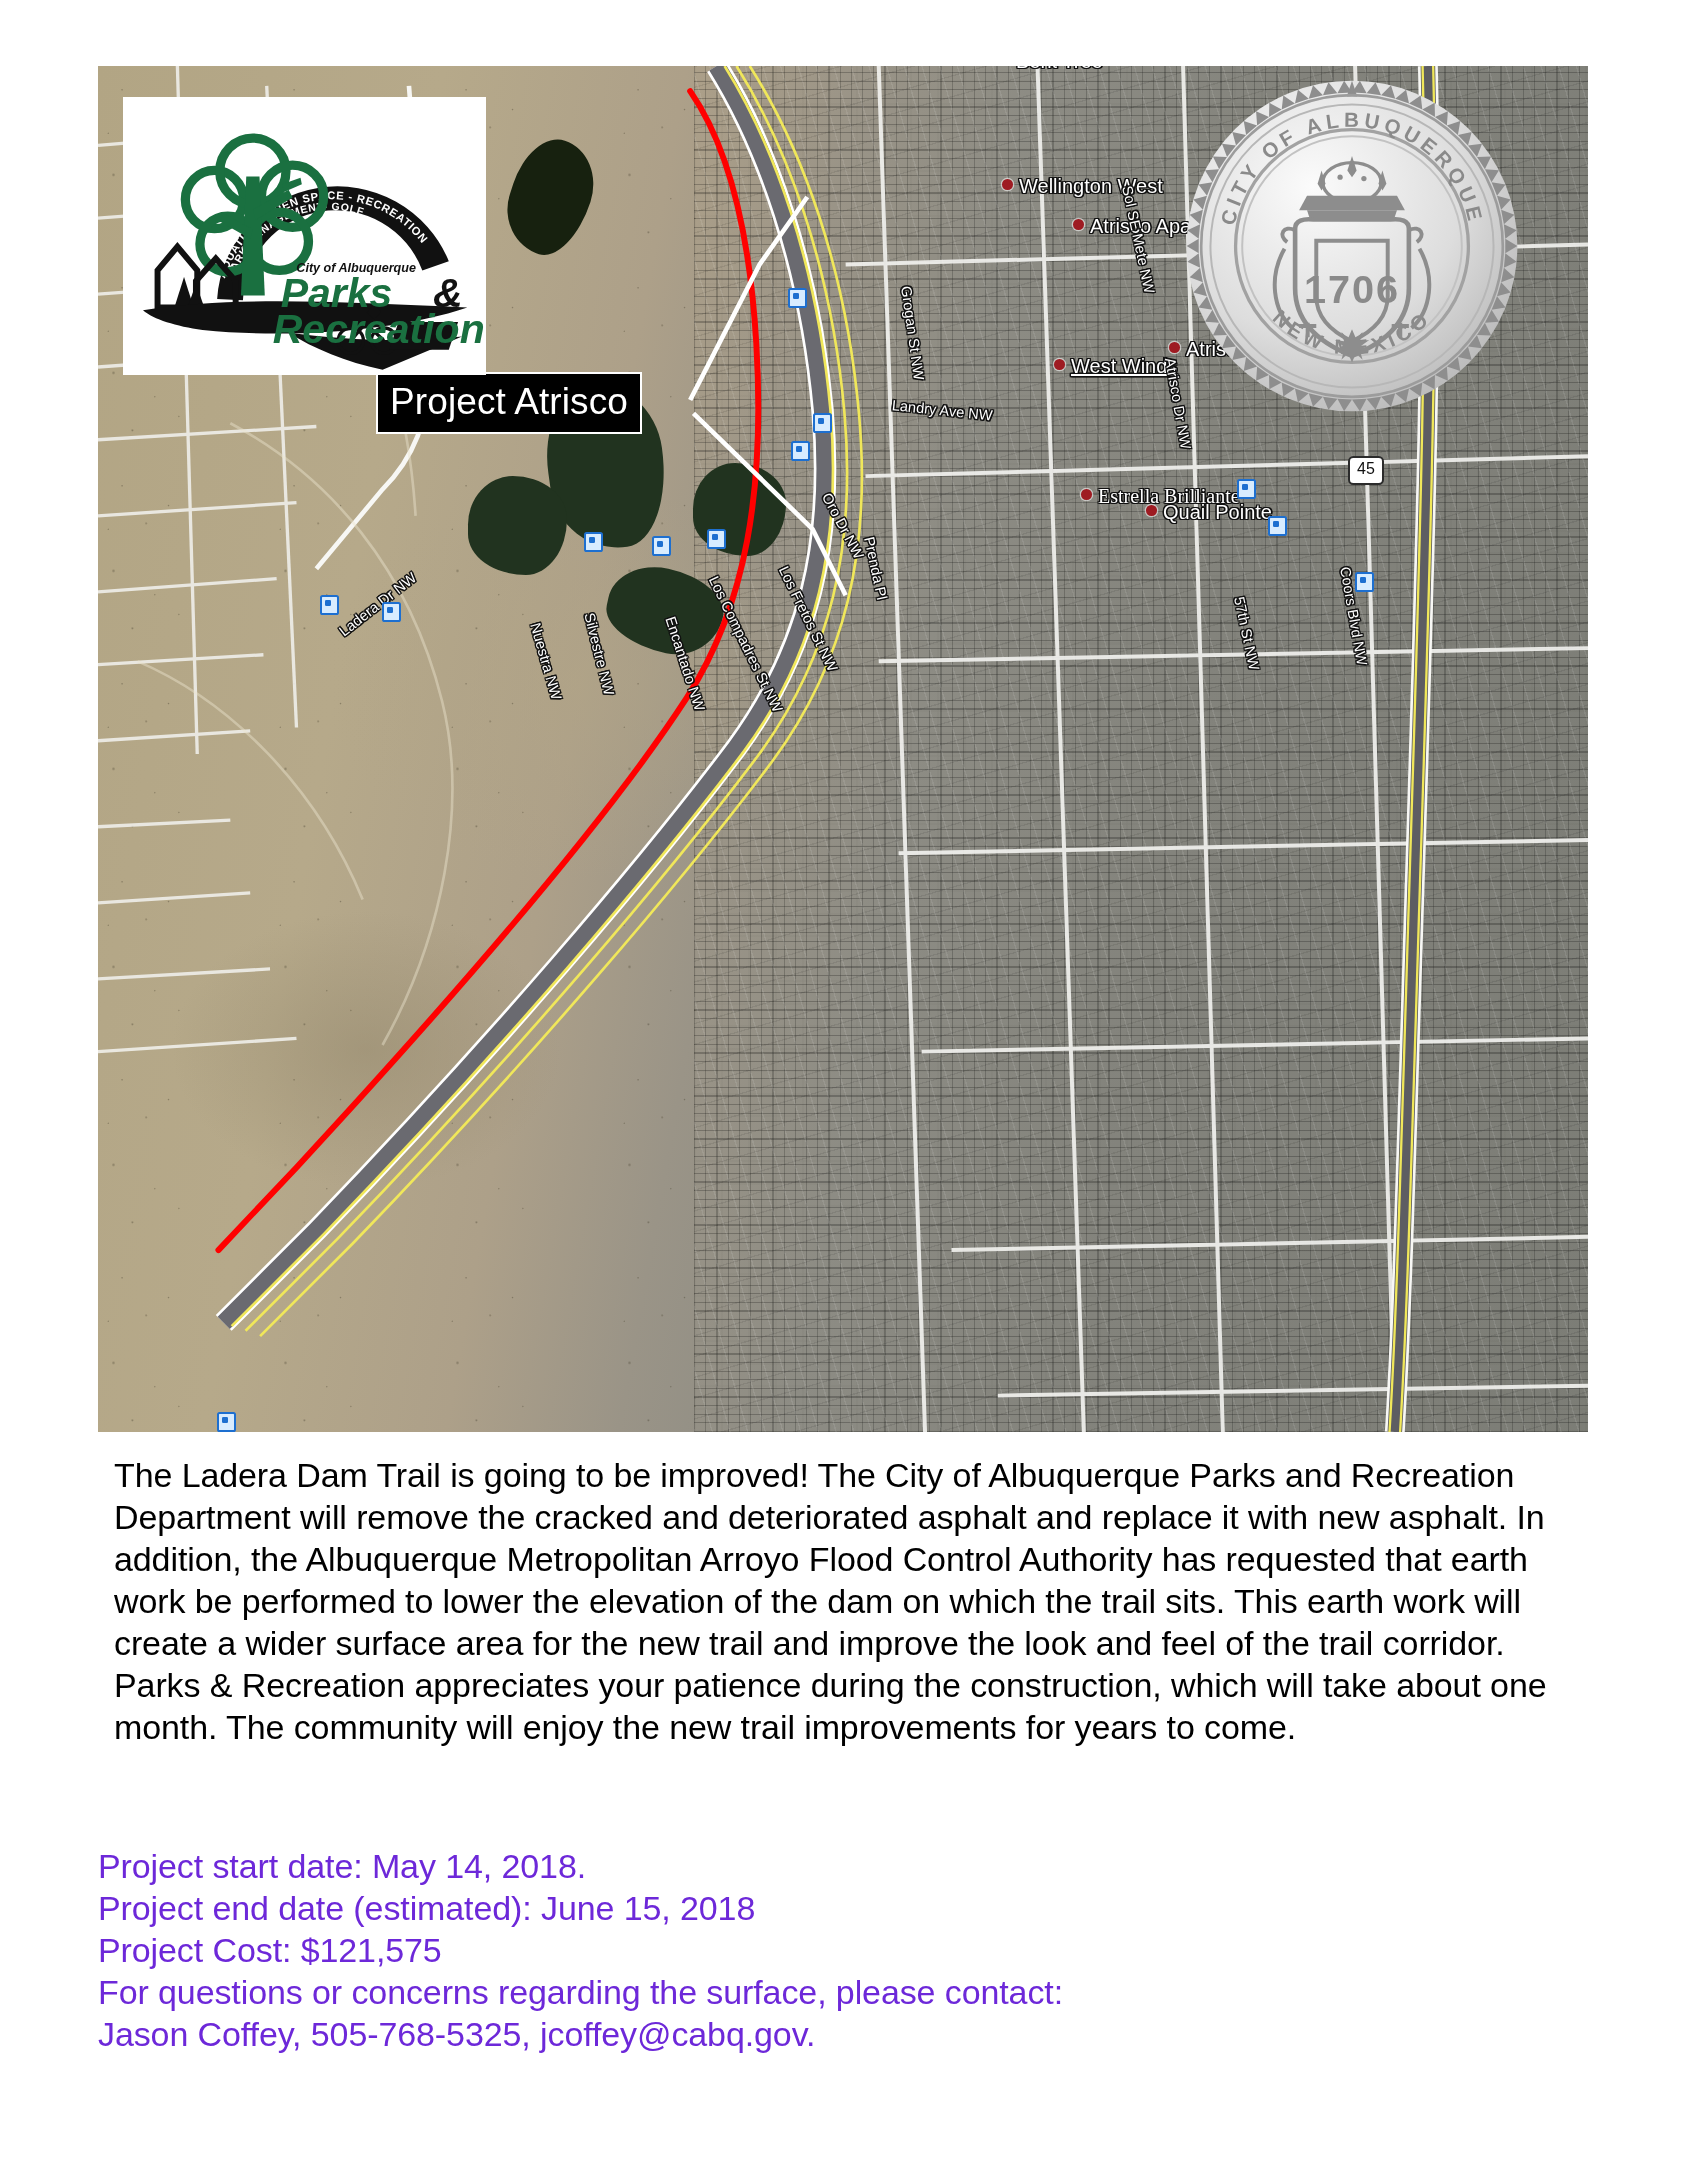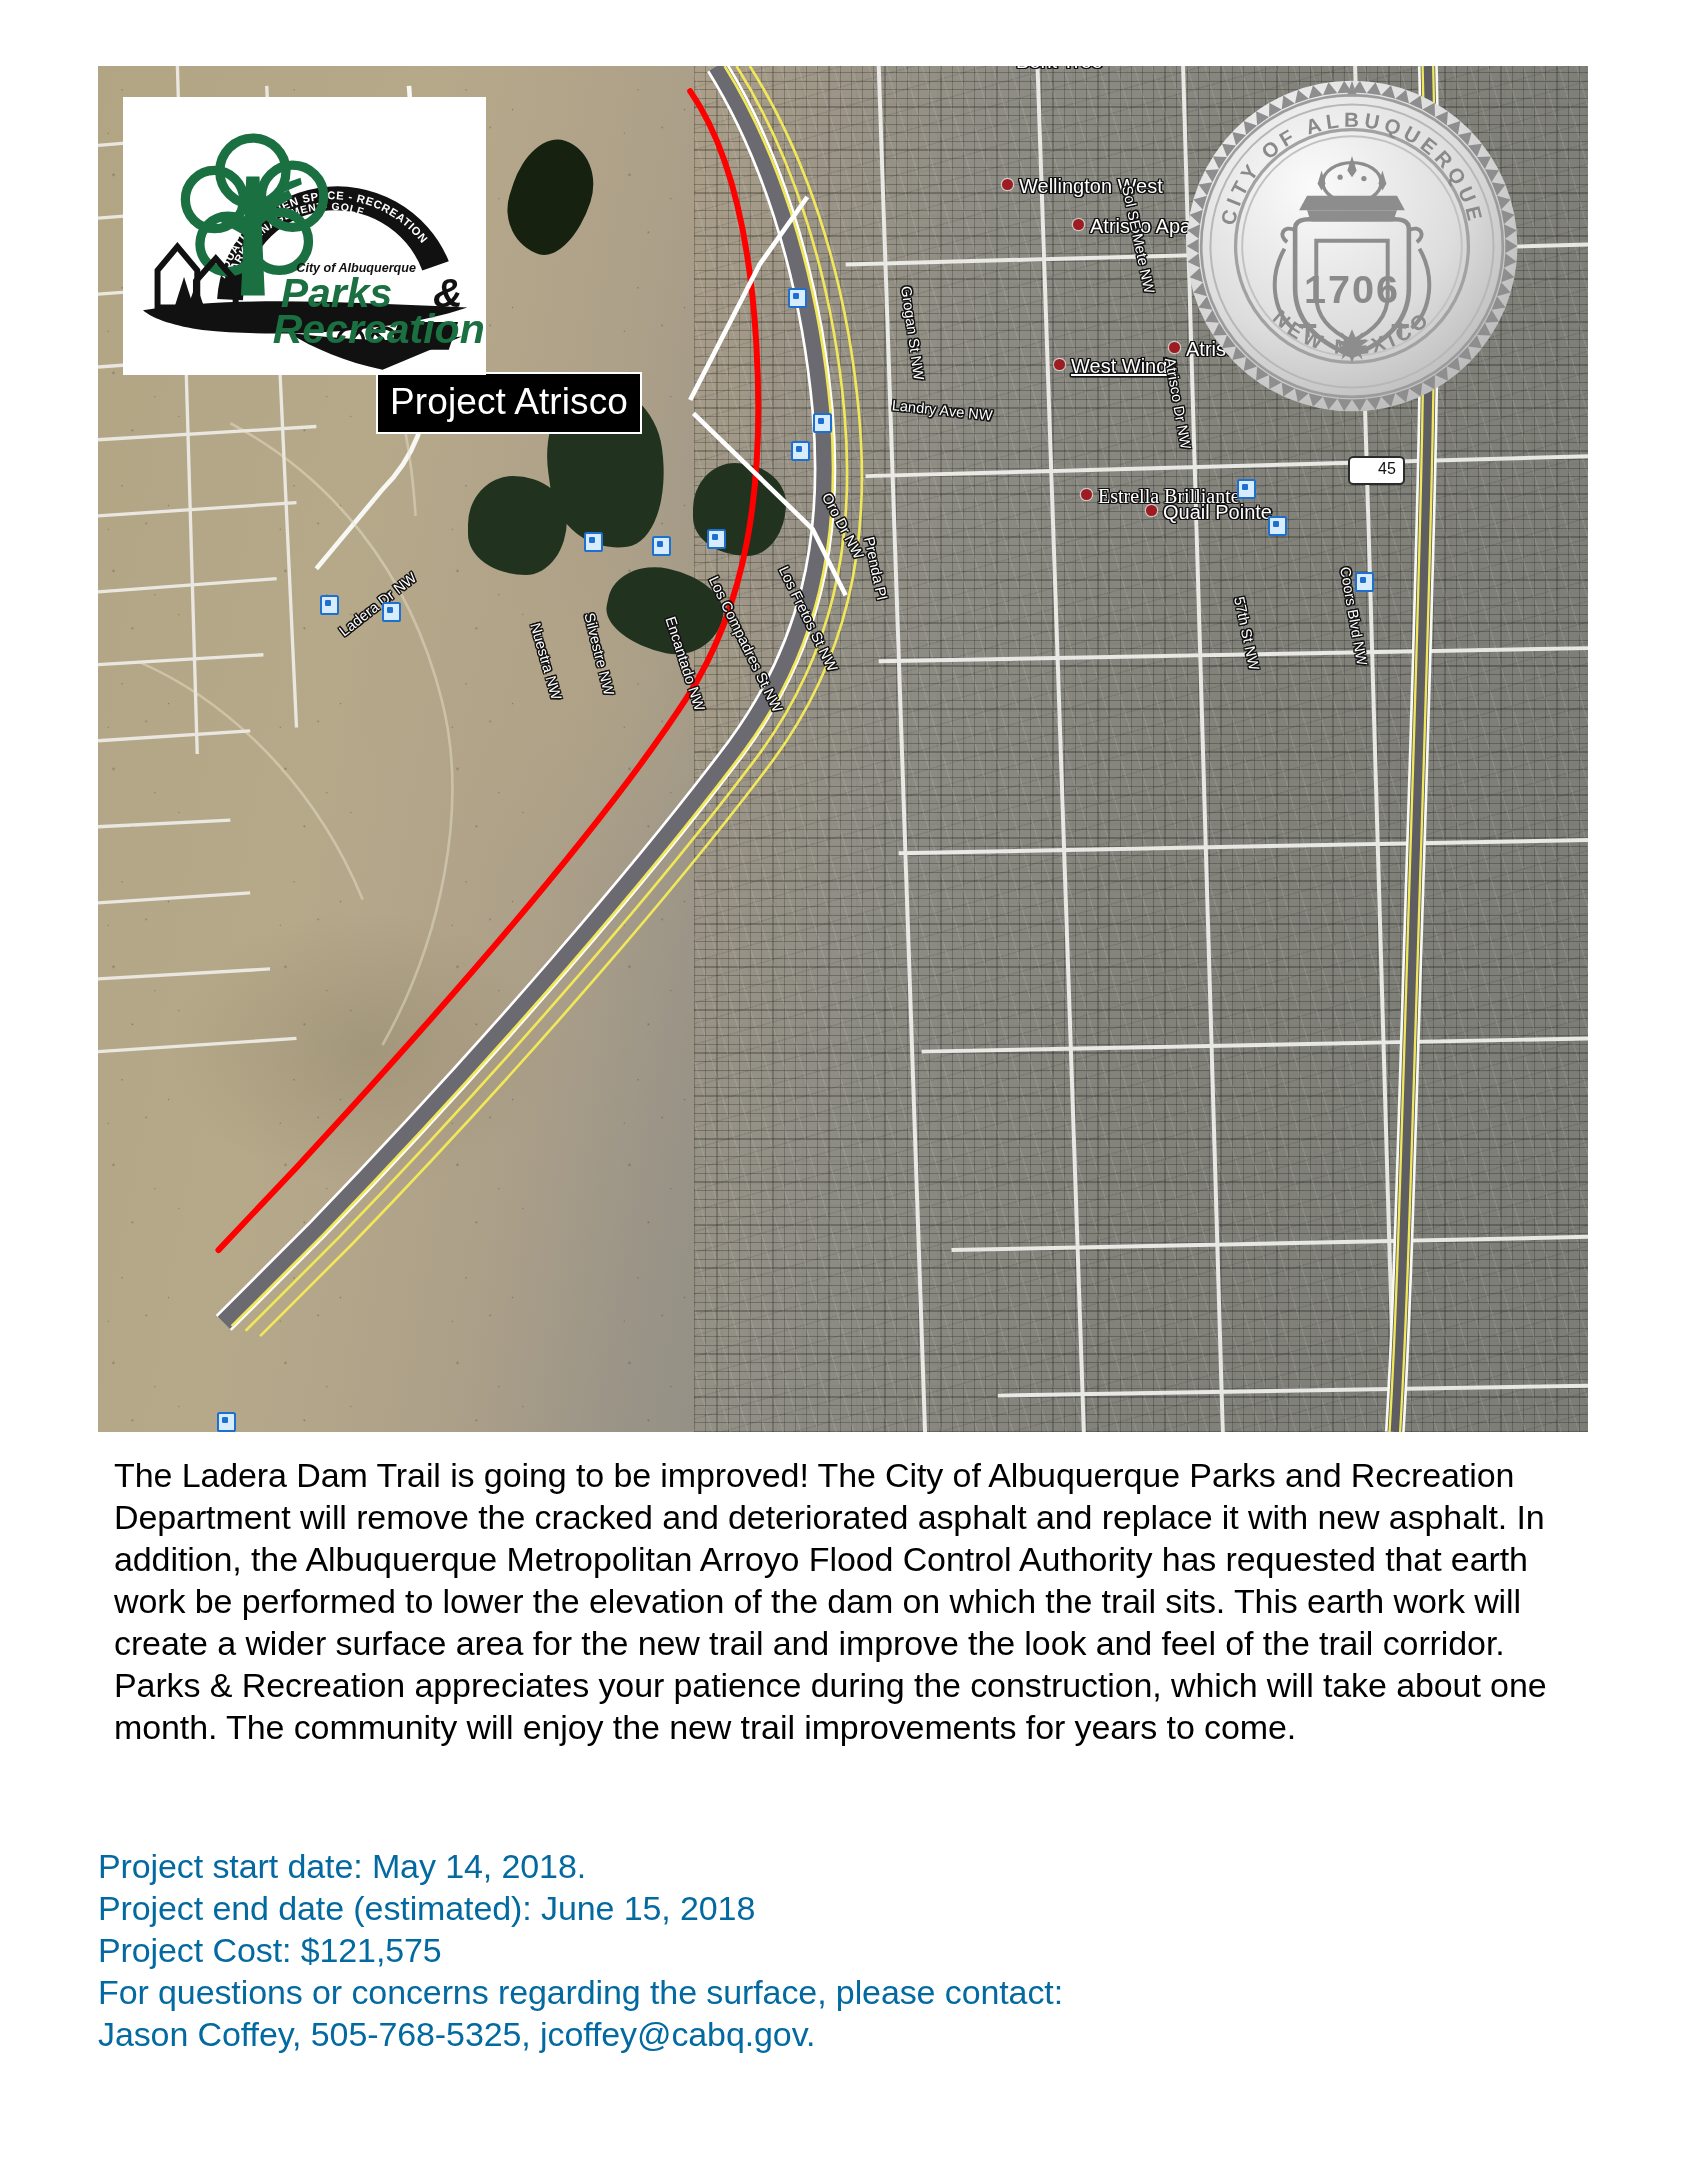--- a/index.html
+++ b/index.html
@@ -53,37 +53,37 @@
   .callout{position:absolute;background:#000;border:2px solid #fff;color:#fff;
     font-size:37px;line-height:1;padding:9.3px 12px 12px 12px;white-space:nowrap;letter-spacing:0.1px;}
 
   
   .mlabel{position:absolute;color:#fff;font-size:20px;white-space:nowrap;
     text-shadow:-1.3px 0 #111,0 1.3px #111,1.3px 0 #111,0 -1.3px #111,-1.3px -1.3px #111,1.3px 1.3px #111,1.3px -1.3px #111,-1.3px 1.3px #111;}
   .mlabel.sm{font-size:14.6px;}
   .mlabel.poi::before{content:"";position:absolute;left:-17px;top:4px;width:10.6px;height:10.6px;border-radius:50%;
     background:#9e1b22;box-shadow:0 0 0 1.3px rgba(255,255,255,.55);}
   .shield{position:absolute;width:32px;height:25px;background:#fff;border:2px solid #2b2b2b;border-radius:5.3px;
-    color:#111;font-size:16px;line-height:22.5px;text-align:center;padding-left:21px;}
+    color:#111;font-size:16px;line-height:22.5px;text-align:center;}
   .transit{position:absolute;width:14.6px;height:16px;border:2px solid #1d6fd0;background:#d8ecff;border-radius:2.6px;}
   .transit::after{content:"";position:absolute;left:2.6px;top:2.6px;width:6.6px;height:6.6px;background:#1d6fd0;border-radius:1.3px;}
 
   
   .logo-box{position:absolute;left:123px;top:97px;width:363px;height:278px;background:#fff;}
   .logo-box svg{display:block;width:100%;height:100%;}
 
   
   .seal{position:absolute;left:1184px;top:78px;width:336px;height:336px;}
   .seal svg{display:block;width:100%;height:100%;}
 
   
   .body-text{position:absolute;left:98px;top:1439px;width:1497px;color:#000;
     font-size:34px;line-height:1.235;letter-spacing:-0.1px;}
   .body-text p{margin:16px;}
-  .details{position:absolute;left:98px;top:1846px;width:1497px;color:#0369a1;
+  .details{position:absolute;left:98px;top:1846px;width:1497px;color:#6d28d9;
     font-size:34px;line-height:1.235;letter-spacing:-0.1px;}
   .details div{margin:0;}
 </style>
 </head>
 <body>
 
 <div class="page">
 
   <div class="map-wrap">
     <div class="map-canvas">

